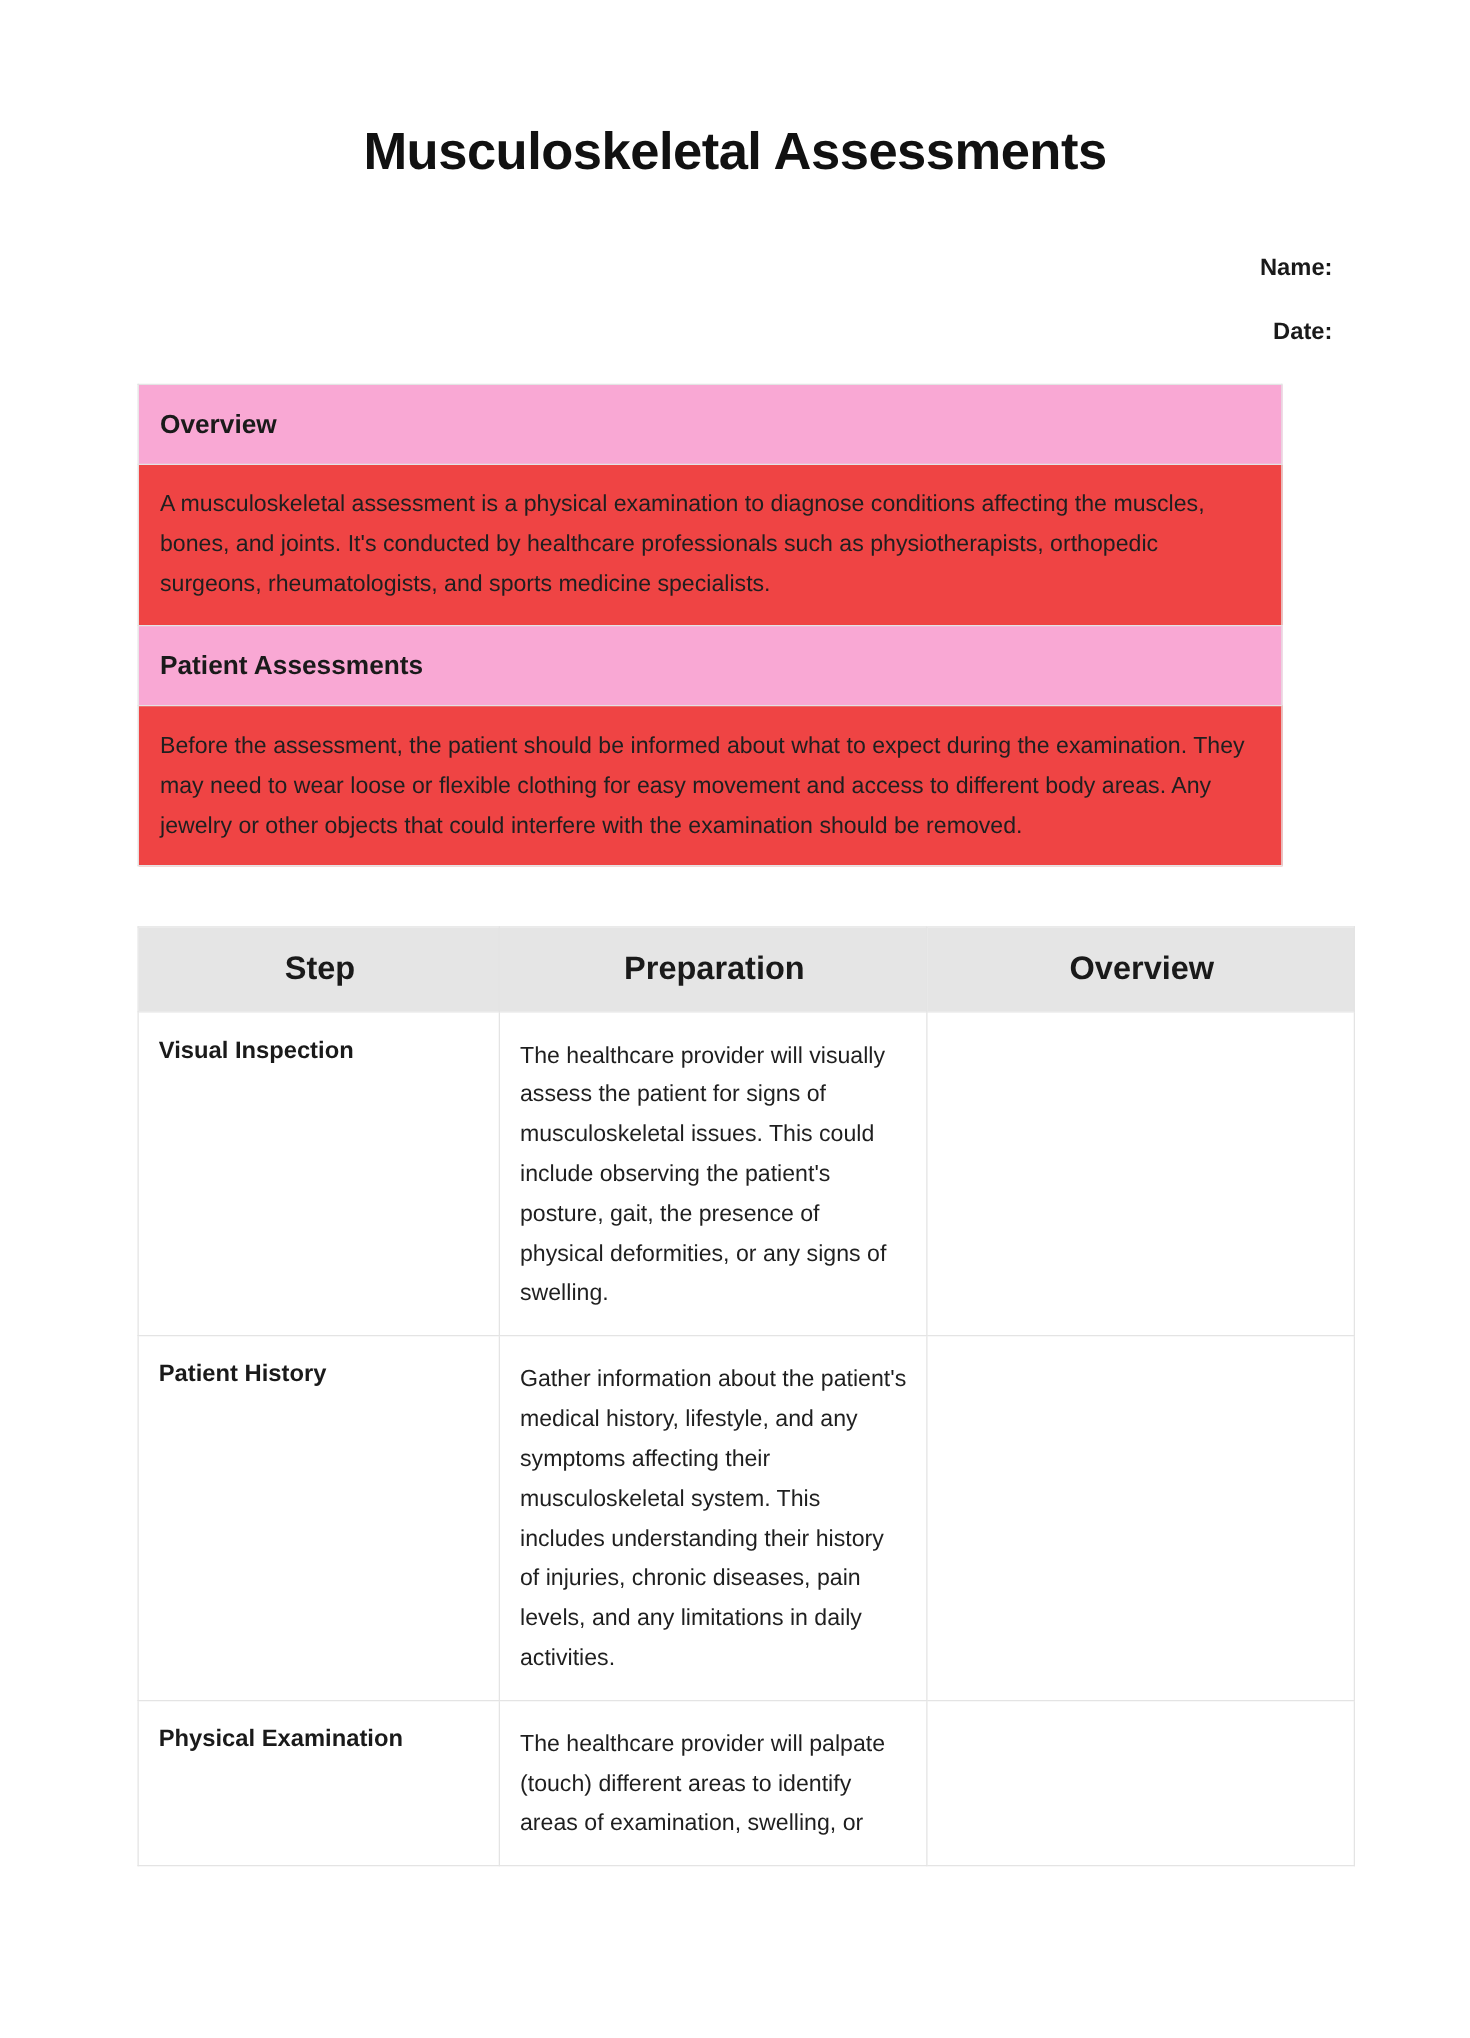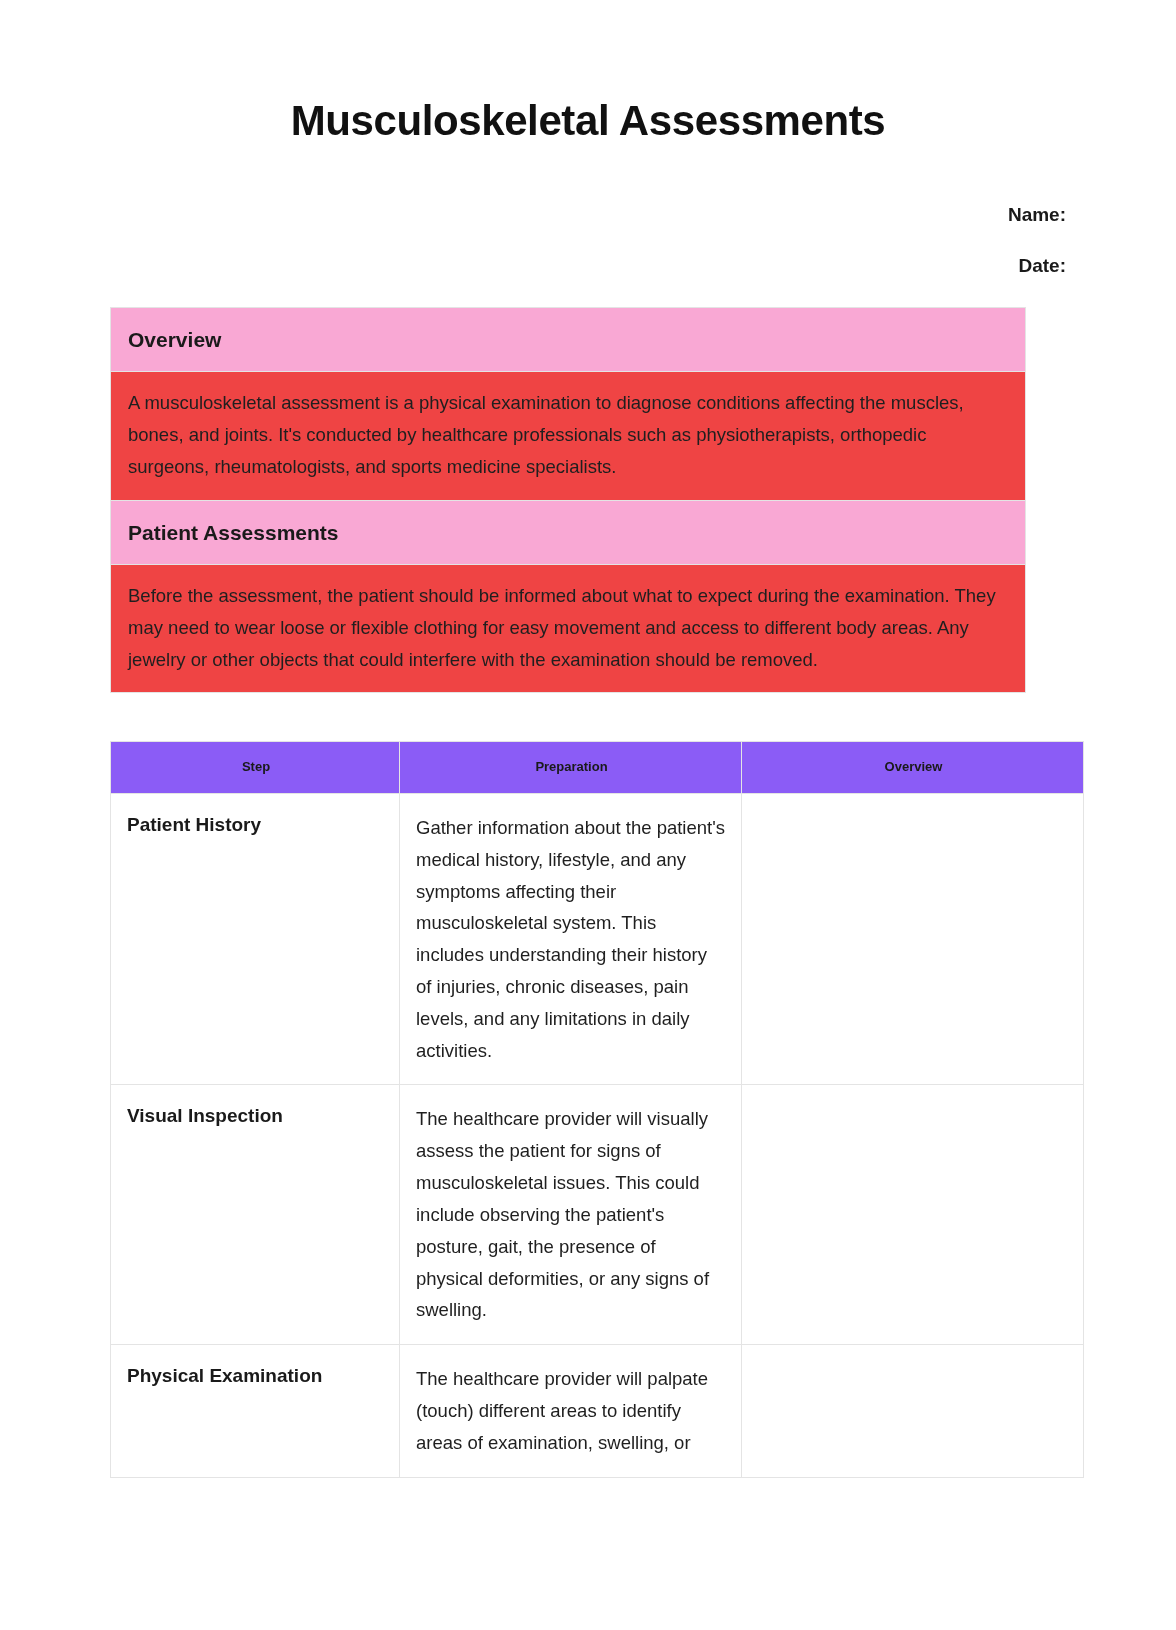--- a/index.html
+++ b/index.html
@@ -82,22 +82,22 @@
     width: 916px;
     margin-top: 48px;
     border-collapse: collapse;
     table-layout: fixed;
   }
   .steps-table th,
   .steps-table td {
     border: 1px solid #e4e4e4;
   }
   .steps-table thead th {
-    background: #8b5cf6;
-    font-size: 13px;
+    background: #e5e5e5;
+    font-size: 26px;
     font-weight: bold;
     color: #1a1a1a;
     text-align: center;
     padding: 17px 8px 18px 10px;
     line-height: 1.2;
   }
   .col-step    { width: 270px; }
   .col-instr   { width: 323px; }
   .col-find    { width: 323px; }
 
@@ -154,27 +154,27 @@
   <table class="steps-table">
     <thead>
       <tr>
         <th class="col-step">Step</th>
         <th class="col-instr">Preparation</th>
         <th class="col-find">Overview</th>
       </tr>
     </thead>
     <tbody>
       <tr>
-        <td class="cell-step">Patient History</td>
-        <td class="cell-instr">Gather information about the patient's medical history, lifestyle, and any symptoms affecting their musculoskeletal system. This includes understanding their history of injuries, chronic diseases, pain levels, and any limitations in daily activities.</td>
+        <td class="cell-step">Visual Inspection</td>
+        <td class="cell-instr">The healthcare provider will visually assess the patient for signs of musculoskeletal issues. This could include observing the patient's posture, gait, the presence of physical deformities, or any signs of swelling.</td>
         <td class="cell-find"></td>
       </tr>
       <tr>
-        <td class="cell-step">Visual Inspection</td>
-        <td class="cell-instr">The healthcare provider will visually assess the patient for signs of musculoskeletal issues. This could include observing the patient's posture, gait, the presence of physical deformities, or any signs of swelling.</td>
+        <td class="cell-step">Patient History</td>
+        <td class="cell-instr">Gather information about the patient's medical history, lifestyle, and any symptoms affecting their musculoskeletal system. This includes understanding their history of injuries, chronic diseases, pain levels, and any limitations in daily activities.</td>
         <td class="cell-find"></td>
       </tr>
       <tr>
         <td class="cell-step">Physical Examination</td>
         <td class="cell-instr">The healthcare provider will palpate (touch) different areas to identify areas of examination, swelling, or</td>
         <td class="cell-find"></td>
       </tr>
     </tbody>
   </table>
 

